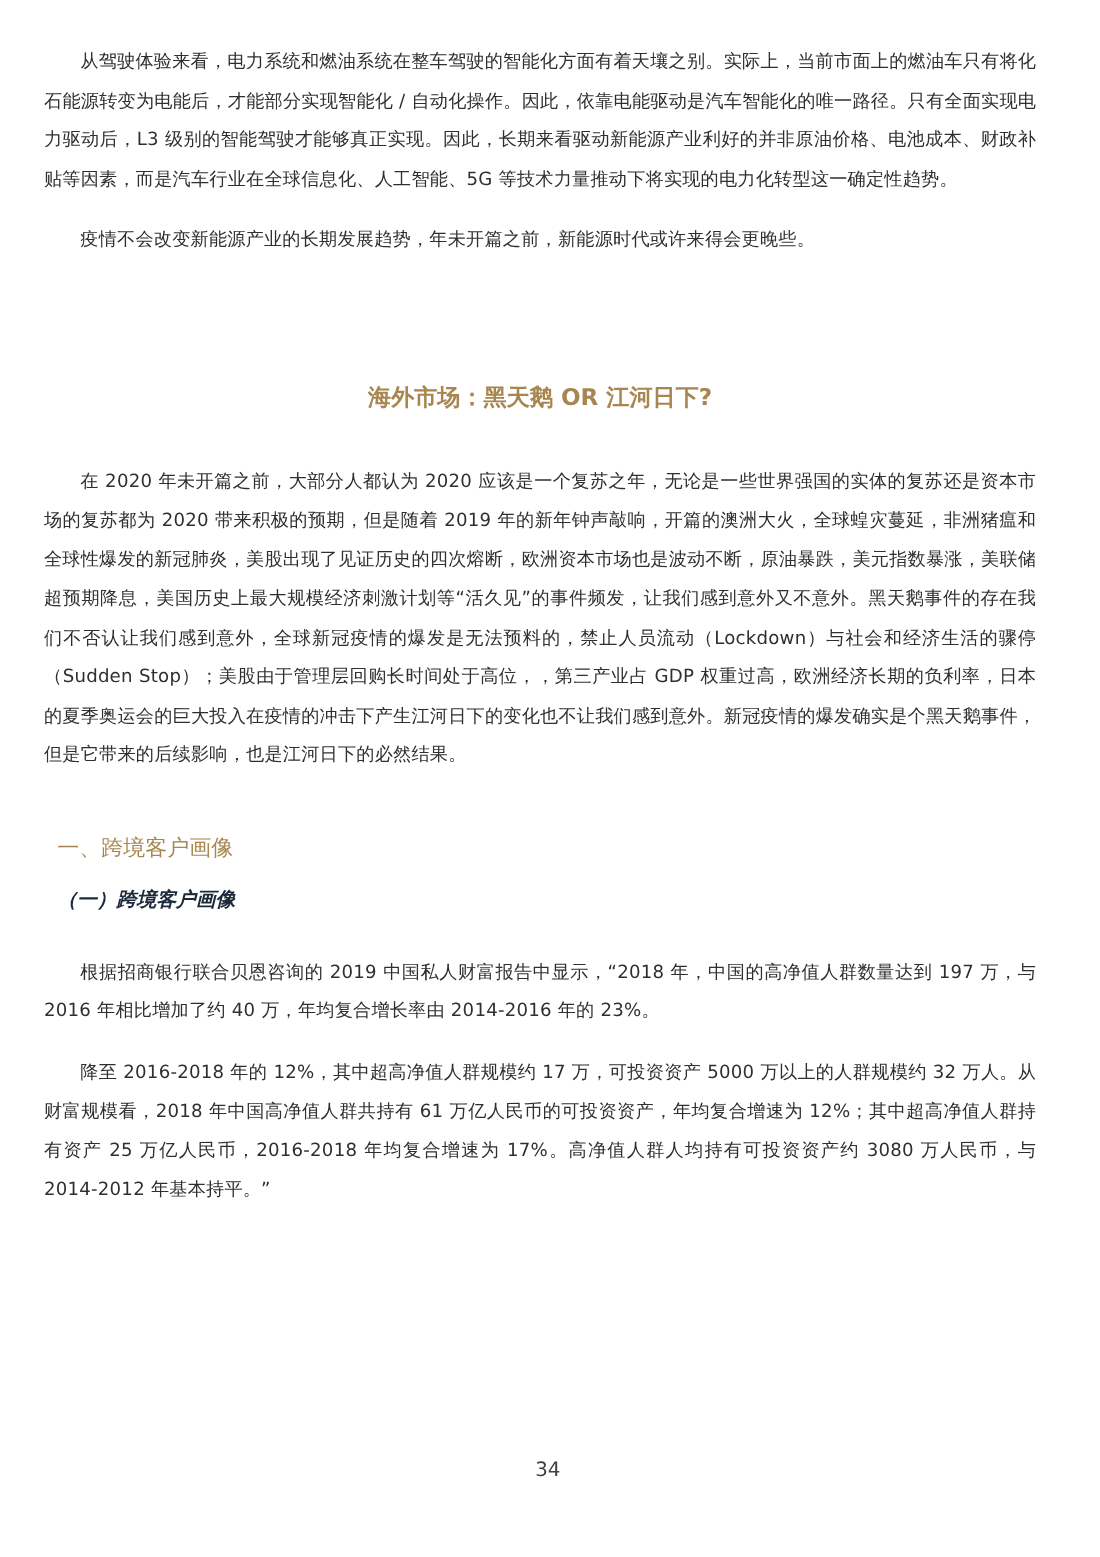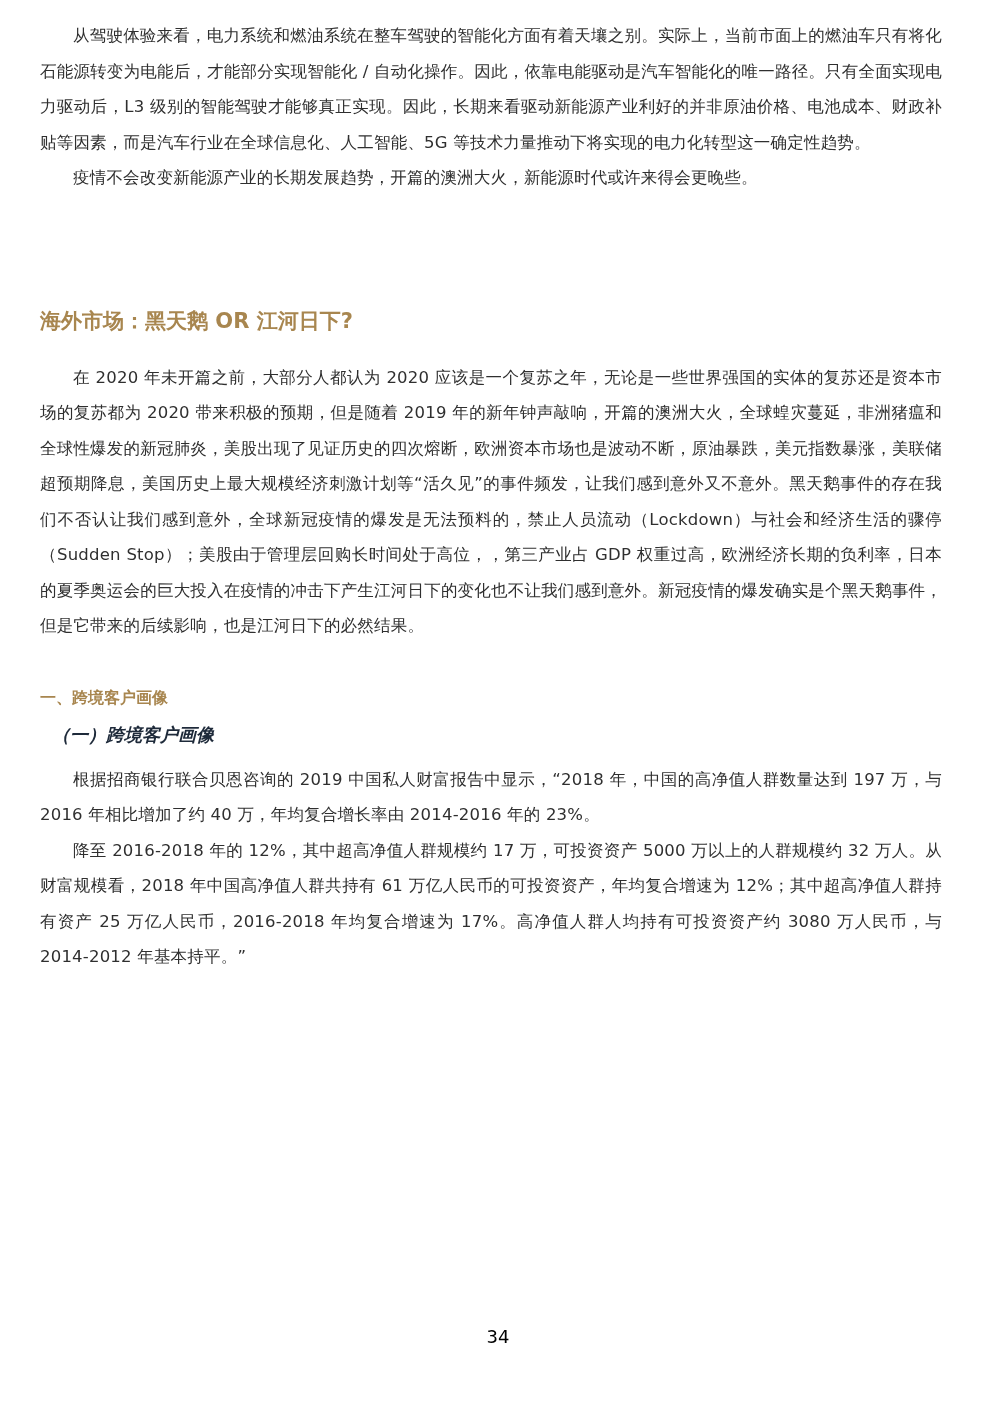--- a/index.html
+++ b/index.html
@@ -1,39 +1,39 @@
 <!DOCTYPE html>
 <html><head>
   <meta charset="utf-8">
   <style>
     html, body { margin: 0; padding: 0; background: #ffffff; }
     body { width: 1000px; height: 1415px; position: relative; overflow: hidden;
            font-family: "DejaVu Sans", "Liberation Sans", sans-serif; color: #2b2b2b; }
     .page { position: absolute; left: 40px; top: 18px; width: 902px; }
     p.body { margin: 0; font-size: 16.5px; line-height: 35.5px; text-align: justify;
              text-justify: inter-ideograph; letter-spacing: 0.2px; color: #2f2f2f; }
-    p.indent { text-indent: 2em; }
+    p.indent { text-indent: 2em; margin-top: 20px; }
     .gap-block1 { height: 108px; }
-    h2.center-title { margin: 0; font-size: 21px; font-weight: bold;
+    h2.center-title { margin: 0; text-align: center; font-size: 21px; font-weight: bold;
                       color: #a8864f; line-height: 34px; height: 54px; }
     .gap-after-title { height: 2px; }
     .gap-before-h1 { height: 36px; }
-    h3.section-h1 { margin: 0; font-size: 16px; font-weight: bold; color: #a8864f; line-height: 36px;
+    h3.section-h1 { margin: 12px; font-size: 20px; font-weight: normal; color: #a8864f; line-height: 36px;
                     height: 38px; }
     h4.section-h2 { margin: 0; font-size: 18px; font-weight: bold; color: #1e2a3a; line-height: 34px;
                     height: 44px; padding-left: 12px; font-style: italic; }
     .page-number { position: absolute; left: 0; width: 996px; top: 1326px; text-align: center;
-                   font-size: 18px; color: #000000; }
+                   font-size: 18px; color: #404040; }
   </style>
 </head>
 <body>
 
 <div class="page">
   <p class="body indent">从驾驶体验来看，电力系统和燃油系统在整车驾驶的智能化方面有着天壤之别。实际上，当前市面上的燃油车只有将化石能源转变为电能后，才能部分实现智能化 / 自动化操作。因此，依靠电能驱动是汽车智能化的唯一路径。只有全面实现电力驱动后，L3 级别的智能驾驶才能够真正实现。因此，长期来看驱动新能源产业利好的并非原油价格、电池成本、财政补贴等因素，而是汽车行业在全球信息化、人工智能、5G 等技术力量推动下将实现的电力化转型这一确定性趋势。</p>
-  <p class="body indent">疫情不会改变新能源产业的长期发展趋势，开篇的澳洲大火，新能源时代或许来得会更晚些。</p>
+  <p class="body indent">疫情不会改变新能源产业的长期发展趋势，年未开篇之前，新能源时代或许来得会更晚些。</p>
 
   <div class="gap-block1"></div>
 
   <h2 class="center-title">海外市场：黑天鹅 OR 江河日下?</h2>
   <div class="gap-after-title"></div>
 
   <p class="body indent">在 2020 年未开篇之前，大部分人都认为 2020 应该是一个复苏之年，无论是一些世界强国的实体的复苏还是资本市场的复苏都为 2020 带来积极的预期，但是随着 2019 年的新年钟声敲响，开篇的澳洲大火，全球蝗灾蔓延，非洲猪瘟和全球性爆发的新冠肺炎，美股出现了见证历史的四次熔断，欧洲资本市场也是波动不断，原油暴跌，美元指数暴涨，美联储超预期降息，美国历史上最大规模经济刺激计划等“活久见”的事件频发，让我们感到意外又不意外。黑天鹅事件的存在我们不否认让我们感到意外，全球新冠疫情的爆发是无法预料的，禁止人员流动（Lockdown）与社会和经济生活的骤停（Sudden Stop）；美股由于管理层回购长时间处于高位，，第三产业占 GDP 权重过高，欧洲经济长期的负利率，日本的夏季奥运会的巨大投入在疫情的冲击下产生江河日下的变化也不让我们感到意外。新冠疫情的爆发确实是个黑天鹅事件，但是它带来的后续影响，也是江河日下的必然结果。</p>
 
   <div class="gap-before-h1"></div>
 

